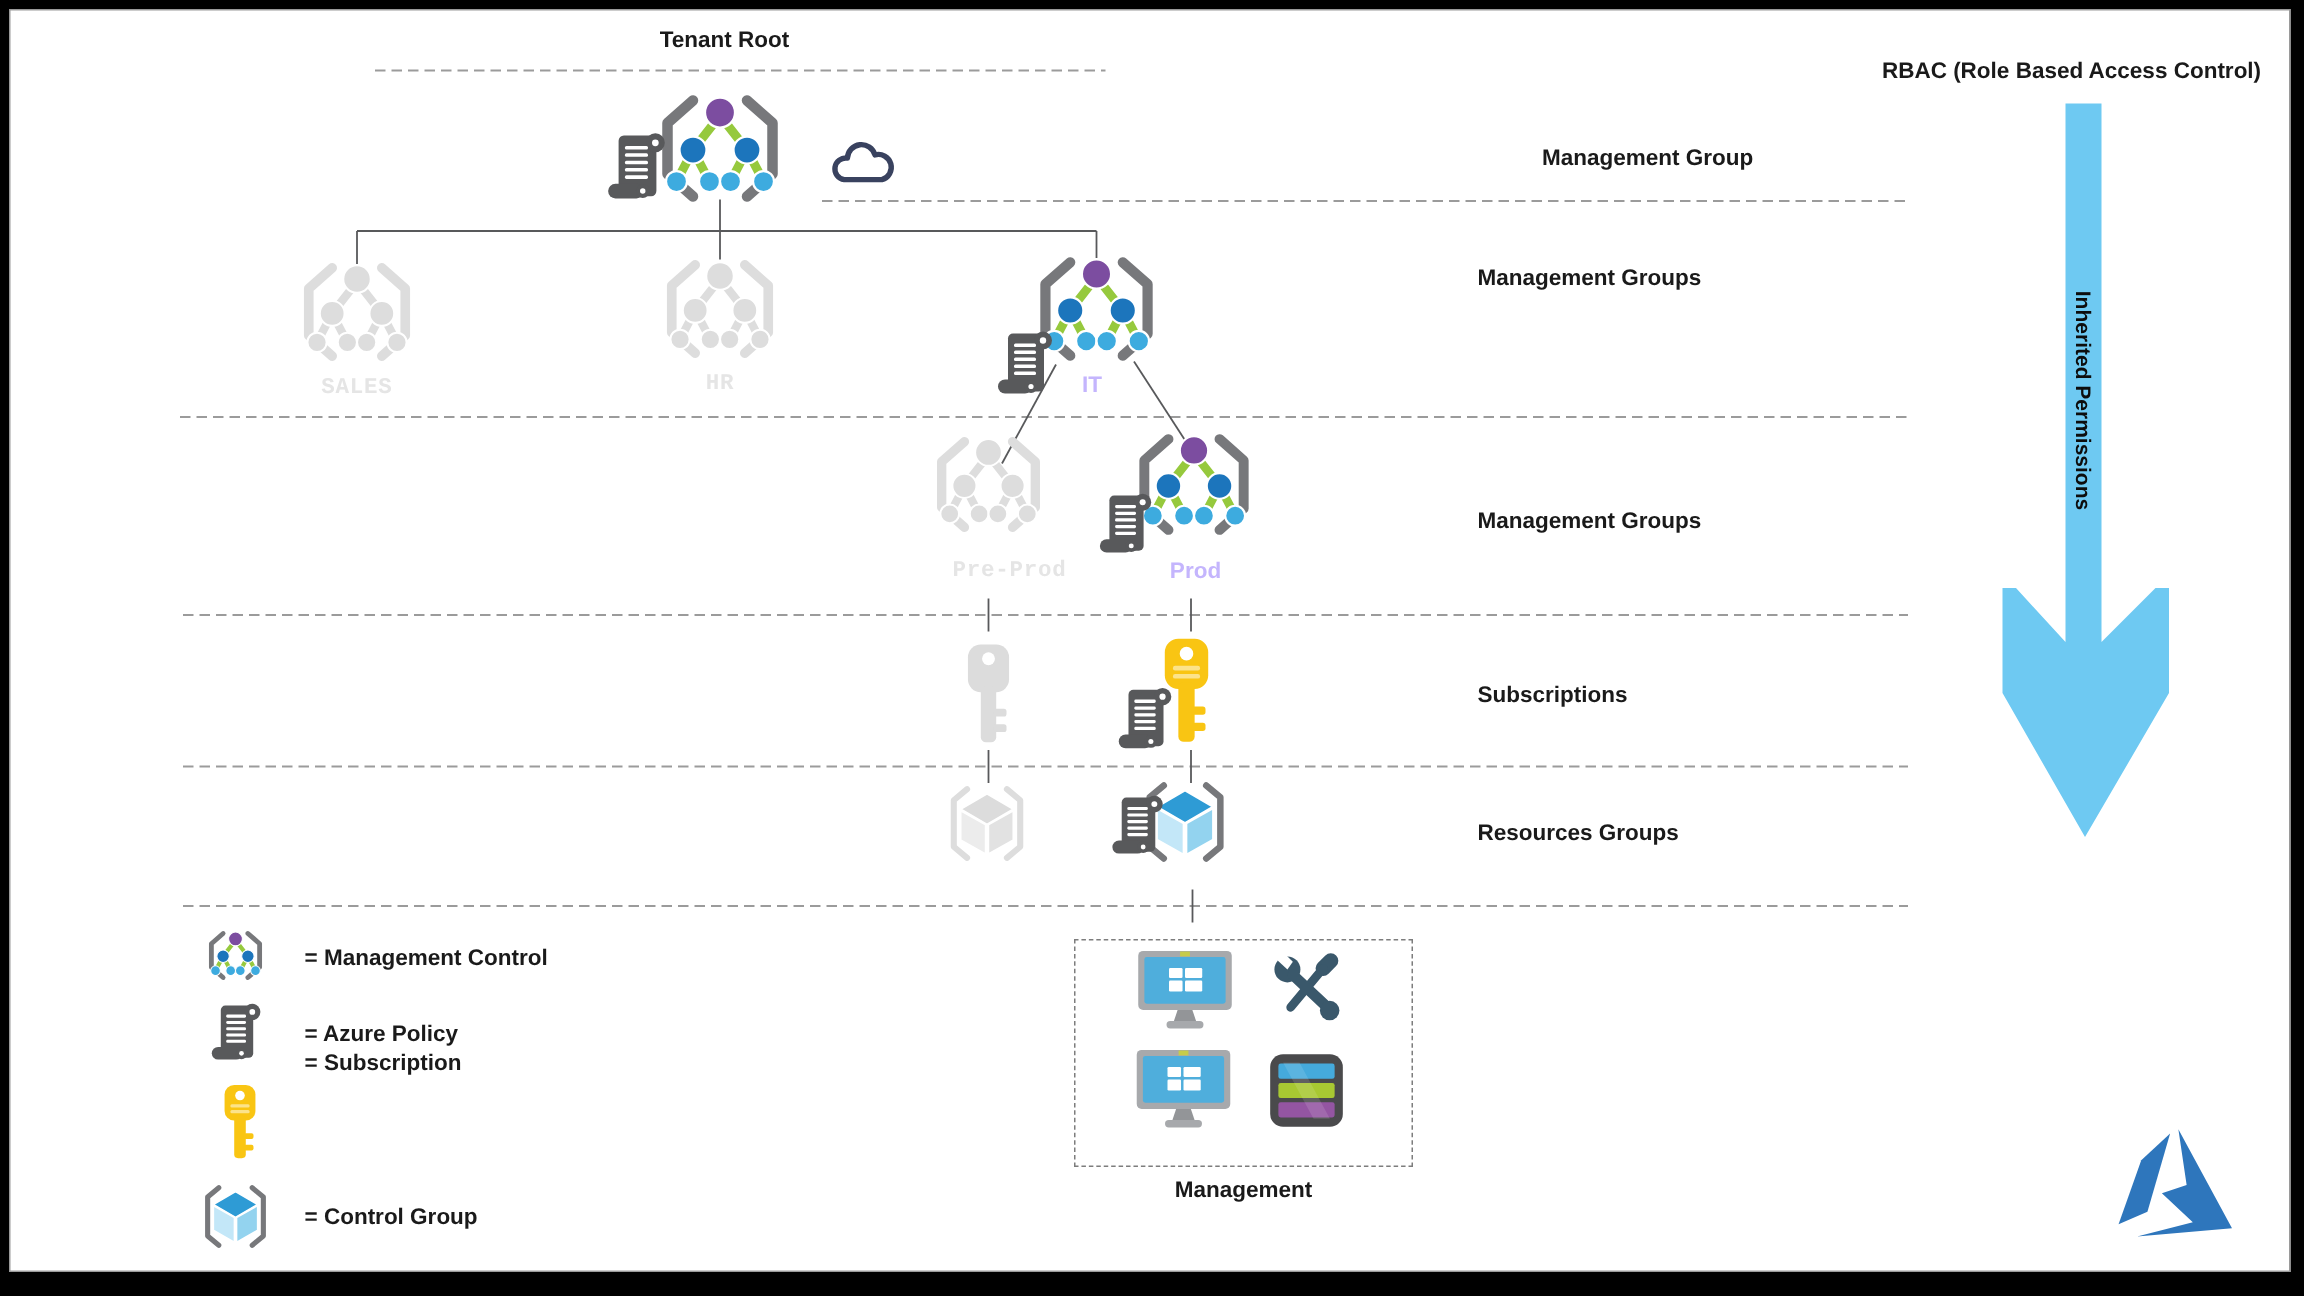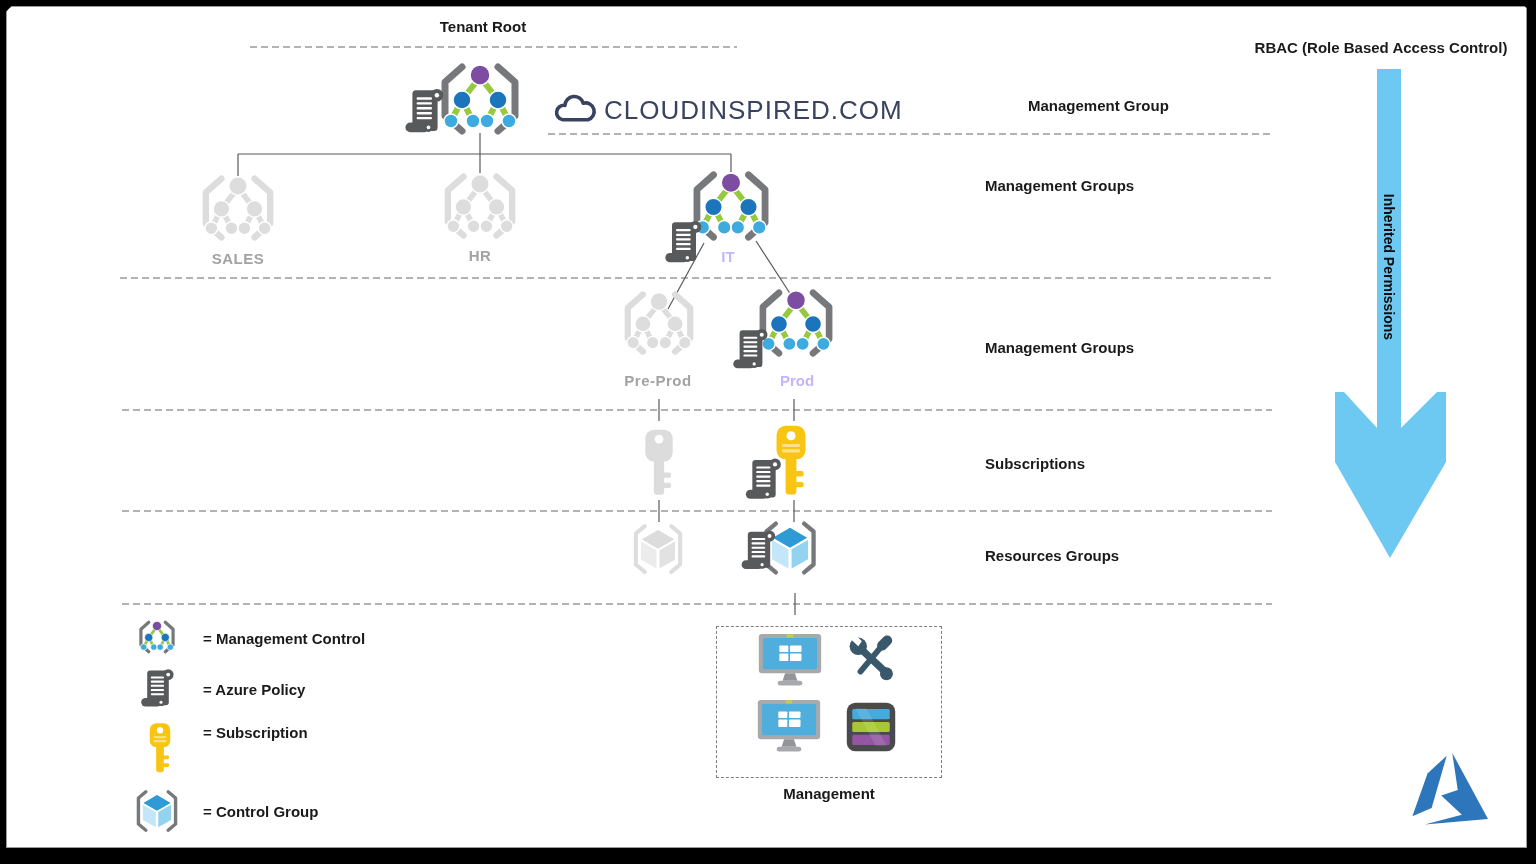--- a/index.html
+++ b/index.html
@@ -1,25 +1,25 @@
 <!DOCTYPE html>
 <html><head>
 <meta charset="utf-8">
 <style>
   html,body{margin:0;padding:0;background:#000;}
   #canvas{position:relative;width:1536px;height:864px;background:#000;overflow:hidden;
-          font-family:"Liberation Sans",sans-serif;border-radius:30px;}
+          font-family:"Liberation Sans",sans-serif;}
   .slide{position:absolute;left:6px;top:6px;width:1521px;height:842px;background:#fff;
          border:1px solid #9a9a9a;box-sizing:border-box;}
   .abs{position:absolute;}
   .lbl{position:absolute;font-weight:700;font-size:15px;color:#1a1a1a;white-space:nowrap;}
   .lbl.center{transform:translateX(-50%);}
   .node-label{position:absolute;font-weight:700;font-size:15px;white-space:nowrap;
               transform:translateX(-50%);}
-  .node-label.gray{color:#a3a3a3;letter-spacing:.5px;}
+  .node-label.gray{color:#e5e5e5;letter-spacing:.5px;font-family:Liberation Mono, monospace;}
   .node-label.dark{color:#c4b5fd;}
   .logo-text{font-size:26px;font-weight:400;color:#39425f;letter-spacing:1px;white-space:nowrap;}
   .rotated{transform:translate(-50%,-50%) rotate(90deg);font-weight:700;font-size:14px;
            color:#0d0d0d;white-space:nowrap;}
   .res-box{position:absolute;border:1.6px dashed #7d7d7d;box-sizing:border-box;}
   svg{display:block;}
   .overlay{position:absolute;left:0;top:0;pointer-events:none;}
 </style>
 </head>
 <body>
@@ -176,21 +176,20 @@
       <path d="M795,593 V615"></path>
     </g>
   </svg>
 
   <div class="lbl center" style="left:483px;top:18px;">Tenant Root</div>
   <div class="lbl center" style="left:1381px;top:39px;">RBAC (Role Based Access Control)</div>
 
   <svg class="abs" style="left:552px;top:92px;" width="46" height="34">
       <use href="#sym-cloud"></use>
     </svg>
-  <div class="abs logo-text" style="left:604px;top:95px;">CLOUDINSPIRED.COM</div>
 
   <svg class="abs" style="left:430px;top:62px;" width="100" height="74">
       <use href="#sym-mg"></use>
     </svg>
   <svg class="abs" style="left:404px;top:86px;" width="42" height="52">
       <use href="#sym-policy"></use>
     </svg>
 
   <svg class="abs" style="left:192px;top:174px;" width="92" height="68">
       <use href="#sym-mg-gray"></use>
@@ -206,21 +205,21 @@
       <use href="#sym-mg"></use>
     </svg>
   <svg class="abs" style="left:664px;top:218px;" width="40" height="50">
       <use href="#sym-policy"></use>
     </svg>
   <div class="node-label dark" style="left:728px;top:248px;">IT</div>
 
   <svg class="abs" style="left:614px;top:290px;" width="90" height="66">
       <use href="#sym-mg-gray"></use>
     </svg>
-  <div class="node-label gray" style="left:658px;top:372px;">Pre-Prod</div>
+  <div class="node-label gray" style="left:673px;top:372px;">Pre-Prod</div>
 
   <svg class="abs" style="left:748px;top:288px;" width="96" height="70">
       <use href="#sym-mg"></use>
     </svg>
   <svg class="abs" style="left:732px;top:326px;" width="38" height="48">
       <use href="#sym-policy"></use>
     </svg>
   <div class="node-label dark" style="left:797px;top:372px;">Prod</div>
 
   <svg class="abs" style="left:631px;top:428px;" width="56" height="72">
@@ -275,21 +274,21 @@
   <div class="lbl" style="left:203px;top:630px;">= Management Control</div>
 
   <svg class="abs" style="left:140px;top:666px;" width="36" height="46">
       <use href="#sym-policy"></use>
     </svg>
   <div class="lbl" style="left:203px;top:681px;">= Azure Policy</div>
 
   <svg class="abs" style="left:142px;top:722px;" width="36" height="54">
       <use href="#sym-key-yellow"></use>
     </svg>
-  <div class="lbl" style="left:203px;top:724px;">= Subscription</div>
+  <div class="lbl" style="left:203px;top:700px;">= Subscription</div>
 
   <svg class="abs" style="left:131px;top:788px;" width="52" height="46">
       <use href="#sym-cube"></use>
     </svg>
   <div class="lbl" style="left:203px;top:803px;">= Control Group</div>
 
   <svg class="abs" style="left:1404px;top:746px;" width="102" height="88">
       <use href="#sym-azure"></use>
     </svg>
 </div>

